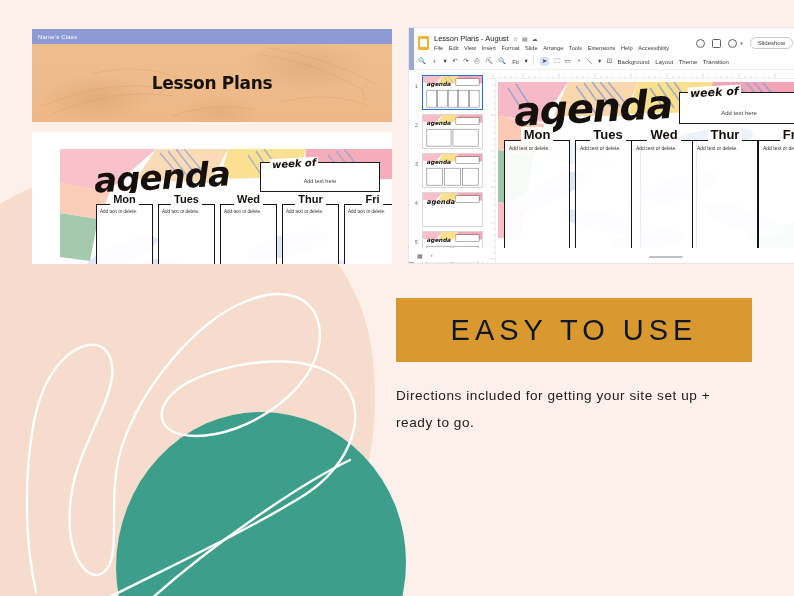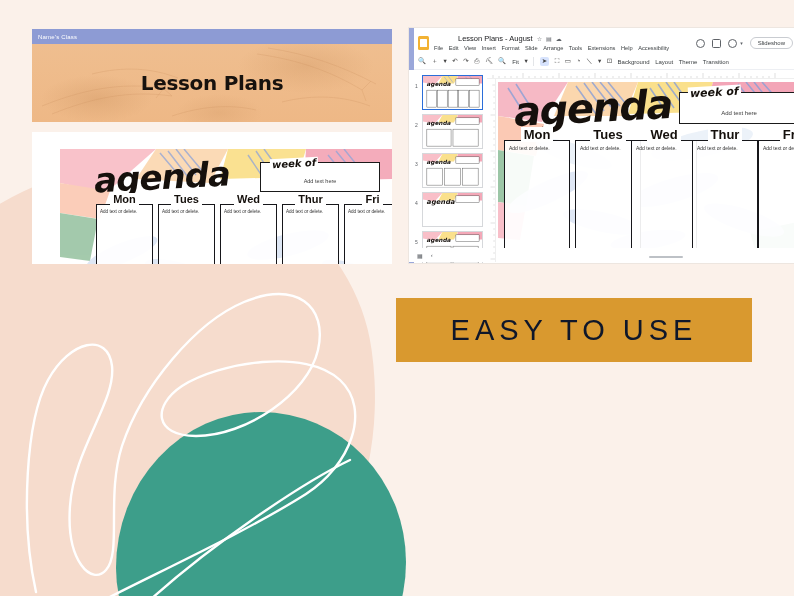--- a/index.html
+++ b/index.html
@@ -51,21 +51,21 @@
       radial-gradient(ellipse 90px 38px at 18% 70%, rgba(198,140,88,.30), transparent 62%),
       radial-gradient(ellipse 110px 44px at 76% 28%, rgba(198,140,88,.28), transparent 62%),
       radial-gradient(ellipse 70px 30px at 52% 88%, rgba(198,140,88,.22), transparent 62%),
       linear-gradient(180deg, #EFBE8F 0%, #EEB886 100%);
     display: flex; align-items: center; justify-content: center;
     position: relative; overflow: hidden;
   }
   .leafveins { position: absolute; inset: 0; opacity: .45; }
   .site-hero .hero-title {
     font-family: "DejaVu Sans", sans-serif;
-    font-weight: 700; font-size: 20px; color: #17120E;
+    font-weight: 700; font-size: 17px; color: #17120E;
     letter-spacing: -.3px; position: relative; z-index: 2;
   }
   .site-white-gap { height: 10px; background: #FBF1EA; }
 
   
   .agenda-board { position: relative; overflow: hidden; background: #FFFFFF; }
   .tropic { position: absolute; inset: 0; }
   .agenda-word {
     position: absolute;
     font-family: "DejaVu Sans", sans-serif;
@@ -108,21 +108,21 @@
   .gs-header { display: flex; align-items: flex-start; padding: 6px 5px 0 9px; height: 27px; }
   .gs-doc-icon {
     width: 11px; height: 14px; margin-top: 2px; margin-right: 5px;
     background: #F2B233; border-radius: 1.5px; position: relative; flex: 0 0 auto;
   }
   .gs-doc-icon::after {
     content:""; position:absolute; left:2px; top:3px; right:2px; bottom:3px;
     background: #fff; border-radius: .5px;
   }
   .gs-title-wrap { flex: 1 1 auto; min-width: 0; }
-  .gs-title-row { display: flex; align-items: center; gap: 4px; margin-left: 24px; }
+  .gs-title-row { display: flex; align-items: center; gap: 4px; }
   .gs-title { font-size: 7.5px; color: #202124; white-space: nowrap; }
   .gs-tinyicon { font-size: 6px; color: #5f6368; line-height: 1; }
   .gs-menu { display: flex; gap: 5.5px; margin-top: 2px; }
   .gs-menu span { font-size: 5.7px; color: #3c4043; white-space: nowrap; }
   .gs-headright { display: flex; align-items: center; gap: 7px; padding-top: 3px; }
   .gs-hicon {
     width: 9px; height: 9px; border: .8px solid #5f6368; border-radius: 50%;
     position: relative; flex: 0 0 auto;
   }
   .gs-hicon.sq { border-radius: 1.5px; }
@@ -538,15 +538,16 @@
         <div class="gs-bottombar"></div>
       </div>
     </div>
   </div>
 
   <div class="easy-banner">
     <span class="label">EASY TO USE</span>
   </div>
 
   <div class="copy">
+    <p>Directions included for getting your site set up + ready to go.</p>
   </div>
 
 </div>
 
 </body></html>

